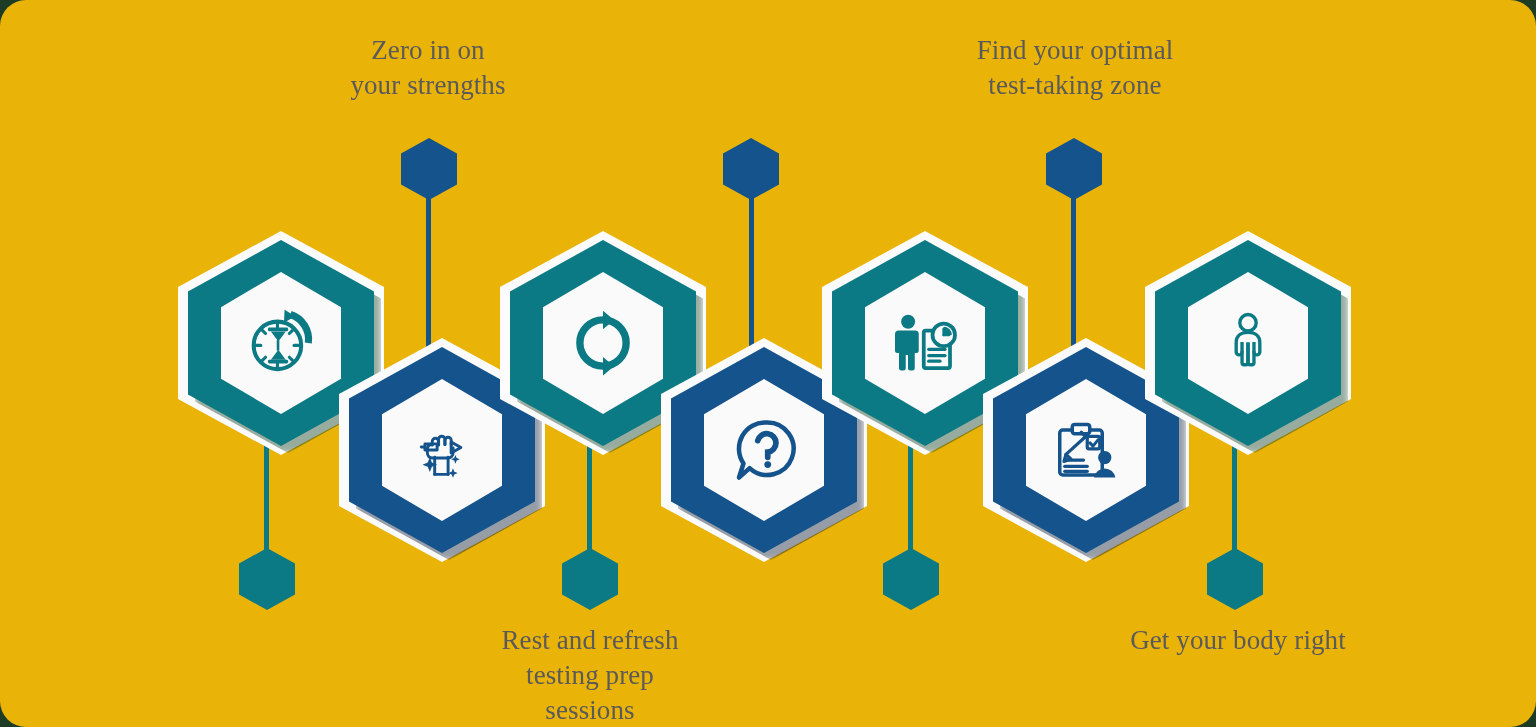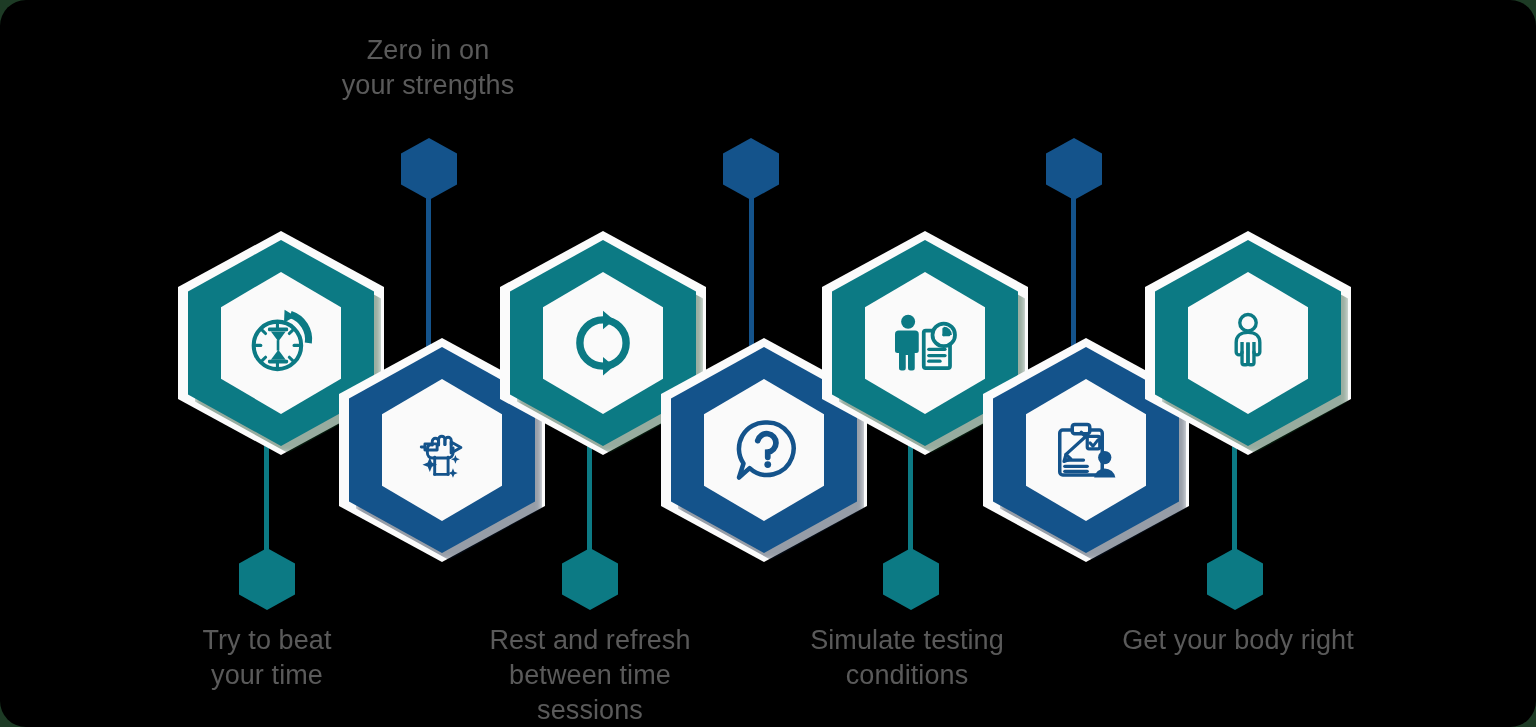--- a/index.html
+++ b/index.html
@@ -74,33 +74,31 @@
     left:17.5%;top:15.5%;width:65%;height:69%;
     clip-path:polygon(50% 0%,100% 25%,100% 75%,50% 100%,0% 75%,0% 25%);
     background:#fafafa;
     display:flex;align-items:center;justify-content:center;
   }
   .hexinner svg{display:block;}
 </style>
 </head>
 <body style="background: rgb(29, 59, 37);">
 
-<div id="card" style="background: #000000;">
+<div id="card" style="background: #eab308; font-family: Liberation Serif, serif;">
   <div class="stage">
 
     <div class="label" style="left: 280px; top: 33px; width: 296px; color: rgb(90, 90, 90);">Zero in on
 your strengths</div>
-
-    <div class="label" style="left: 120px; top: 623px; width: 294px; color: rgb(90, 90, 90);">Try to beat
-your time</div>
+    <div class="label" style="left: 920px; top: 33px; width: 310px; color: rgb(90, 90, 90);">Find your optimal
+test-taking zone</div>
+
     <div class="label" style="left: 440px; top: 623px; width: 300px; color: rgb(90, 90, 90);">Rest and refresh
-between time
+testing prep
 sessions</div>
-    <div class="label" style="left: 757px; top: 623px; width: 300px; color: rgb(90, 90, 90);">Simulate testing
-conditions</div>
     <div class="label" style="left: 1085px; top: 623px; width: 306px; color: rgb(90, 90, 90); text-align: center;">Get your body right</div>
 
     <div class="stem blue" style="left: 426px; top: 180px; height: 200px; background: rgb(20, 83, 139);"></div>
     <div class="stem blue" style="left: 749px; top: 180px; height: 200px; background: rgb(20, 83, 139);"></div>
     <div class="stem blue" style="left: 1071px; top: 180px; height: 200px; background: rgb(20, 83, 139);"></div>
 
     <div class="stem teal" style="left: 264px; top: 400px; height: 175px; background: rgb(12, 122, 132);"></div>
     <div class="stem teal" style="left: 587px; top: 400px; height: 175px; background: rgb(12, 122, 132);"></div>
     <div class="stem teal" style="left: 908px; top: 400px; height: 175px; background: rgb(12, 122, 132);"></div>
     <div class="stem teal" style="left: 1232px; top: 400px; height: 175px; background: rgb(12, 122, 132);"></div>

